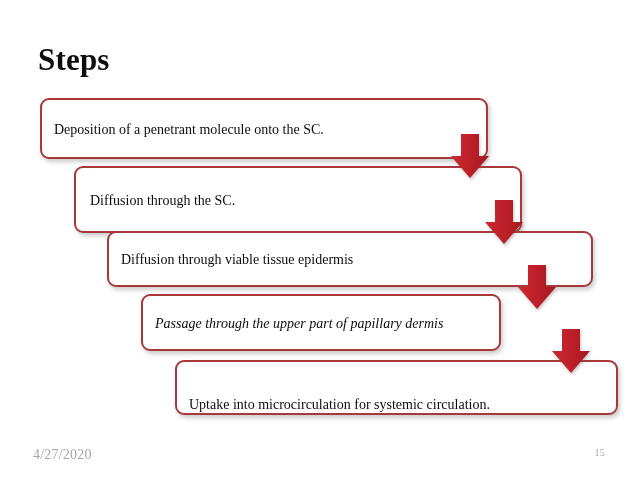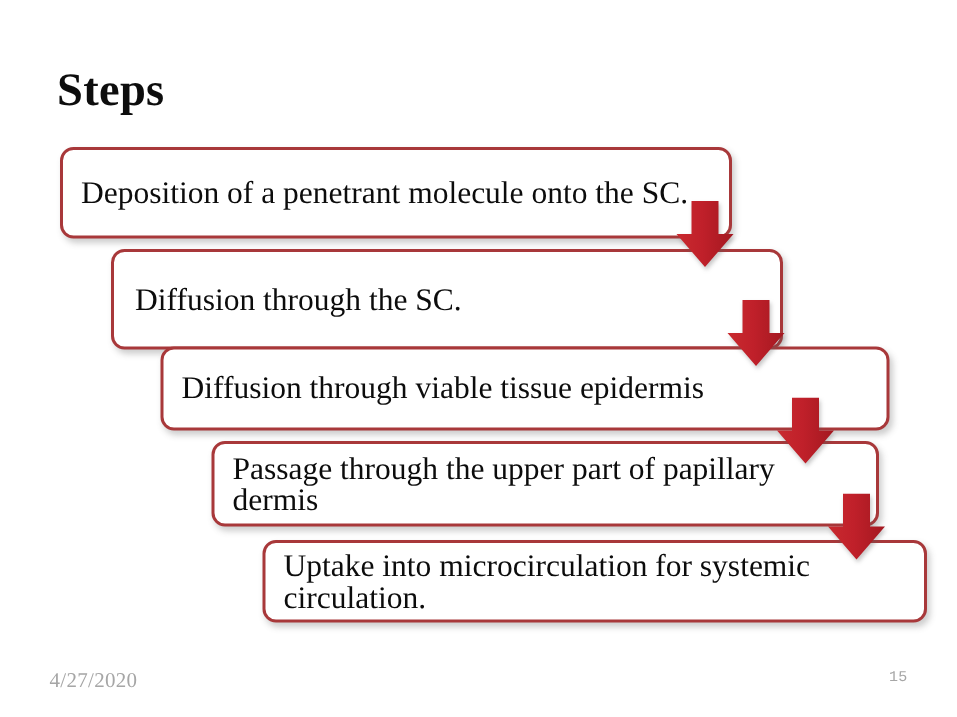--- a/index.html
+++ b/index.html
@@ -44,37 +44,37 @@
     box-shadow: 2px 3px 4px rgba(90, 90, 90, 0.30);
     z-index: 2;
   }
   .flow-box .flow-text {
     position: absolute;
     left: 12px;
     right: 10px;
     top: 50%;
     transform: translateY(-50%);
     font-family: "Liberation Serif", "DejaVu Serif", serif;
-    font-size: 21px;
+    font-size: 14px;
     line-height: 21px;
     color: #0c0c0c;
     text-align: left;
   }
 
   
   #flow-box-1 { left: 40px;  top: 98px;  width: 448px; height: 61px; }
   #flow-box-2 { left: 74px;  top: 166px; width: 448px; height: 67px; }
   #flow-box-3 { left: 107px; top: 231px; width: 486px; height: 56px; }
-  #flow-box-4 { left: 141px; top: 294px; width: 445px; height: 57px; }
+  #flow-box-4 { left: 141px; top: 294px; width: 360px; height: 57px; font-style: italic; }
   #flow-box-5 { left: 175px; top: 360px; width: 443px; height: 55px; }
 
   #flow-box-2 .flow-text { left: 14px; }
   #flow-box-3 .flow-text { left: 12px; }
   #flow-box-4 .flow-text { left: 12px; }
-  #flow-box-5 .flow-text { left: 12px; }
+  #flow-box-5 .flow-text { left: 12px; margin-top: 16px; }
 
   
   .flow-arrow {
     position: absolute;
     z-index: 3;
     filter: drop-shadow(1.5px 2px 1.5px rgba(90, 90, 90, 0.35));
   }
   .flow-arrow svg { display: block; }
 
   #flow-arrow-1 { left: 450px; top: 134px; width: 40px; height: 45px; }
@@ -89,21 +89,21 @@
     top: 447px;
     font-family: Liberation Serif, serif;
     font-size: 14px;
     color: #a6a6a6;
     letter-spacing: 0.2px;
   }
   #footer-page {
     position: absolute;
     right: 33px;
     top: 447px;
-    font-family: Liberation Mono, monospace;
+    font-family: Liberation Serif, serif;
     font-size: 10px;
     color: #a6a6a6;
     letter-spacing: 0.2px;
     text-align: right;
   }
 </style>
 </head>
 <body>
 
 <div id="slide">

